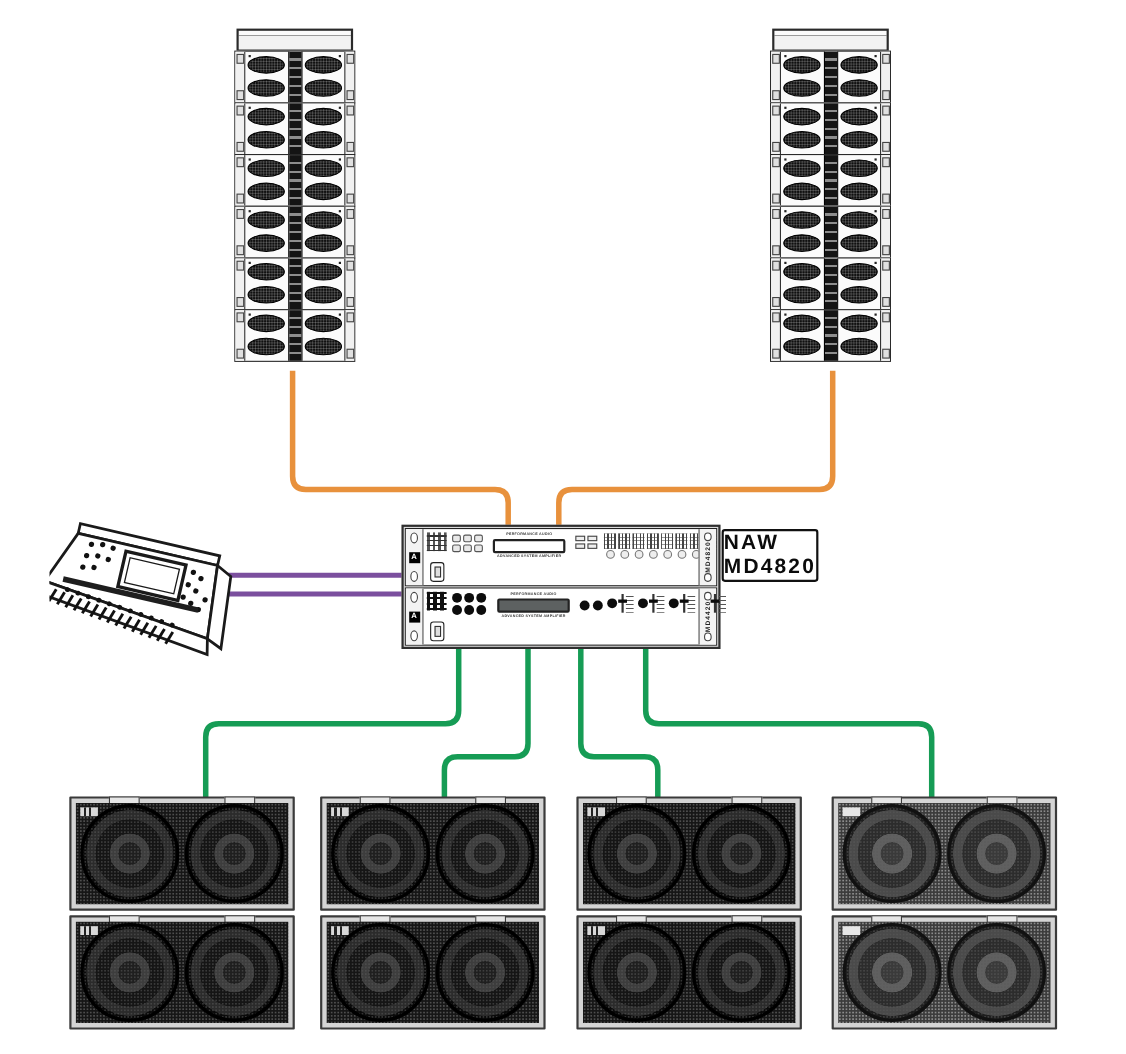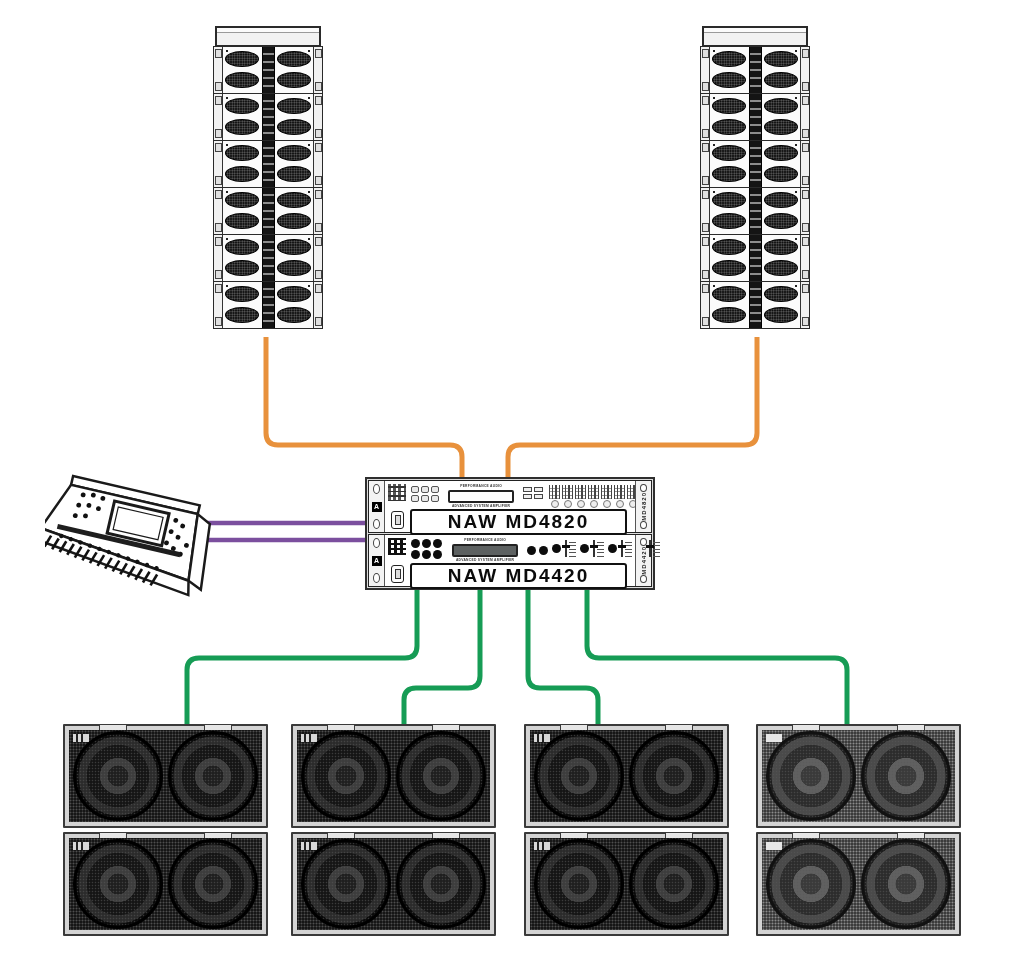--- a/index.html
+++ b/index.html
@@ -48,21 +48,21 @@
   .leftcol{width:22px;display:flex;flex-direction:column;justify-content:space-between;
            align-items:center;padding:3px 1px;}
   .ledgrid{width:18px;height:17px;
       background-image:repeating-linear-gradient(0deg,#333 0 1.4px,transparent 1.4px 4.4px),
                        repeating-linear-gradient(90deg,#555 0 2.6px,transparent 2.6px 5.2px);}
   .ledgrid.g2{background-image:repeating-linear-gradient(0deg,#111 0 2px,transparent 2px 5px),
                        repeating-linear-gradient(90deg,#111 0 3.2px,transparent 3.2px 6px);}
   .power{box-sizing:border-box;width:13px;height:18px;border:1.5px solid #222;border-radius:3px;
          position:relative;background:#fdfdfd;}
   .power::after{content:"";position:absolute;left:3px;top:3px;width:4px;height:8px;border:1px solid #333;background:#ddd;}
-  .maincol{flex:1;display:flex;flex-direction:column;min-width:0;}
+  .maincol{flex:1;display:flex;flex-direction:row;min-width:0;}
   .controls{height:25px;display:flex;align-items:flex-start;gap:4px;padding:3px 4px 0 2px;}
   .btncluster{display:grid;grid-template-columns:repeat(3,8px);grid-auto-rows:7px;gap:2px;margin-top:2px;}
   .rbtn{background:#e9e9e9;border:1px solid #555;border-radius:2px;}
   .kcluster{display:grid;grid-template-columns:repeat(3,10px);grid-auto-rows:10px;gap:1px;margin-top:1px;}
   .kdot{width:9px;height:9px;border-radius:50%;background:#0c0c0c;}
   .dispwrap{display:flex;flex-direction:column;align-items:center;width:76px;flex:none;}
   .brandtext{font-size:6px;font-weight:bold;color:#333;white-space:nowrap;height:5px;line-height:5px;
              transform:scale(0.55);transform-origin:center;letter-spacing:0.5px;}
   .disp{box-sizing:border-box;width:66px;height:13px;border:2px solid #222;border-radius:2px;background:#fff;margin:1px 0;}
   .disp.dark{background:#5d6161;}
@@ -525,21 +525,20 @@
     <div class="ticks"></div>
   </div>
 
   <div class="strip4">
     <div class="sknob"></div>
     <div class="fader"></div>
     <div class="ticks"></div>
   </div>
 </div>
           </div>
-          <div class="labelbar">NAW MD4420</div>
         </div>
       </div>
       <div class="ear ear-r">
         <div class="screw"></div>
         <div class="sidetext">MD4420</div>
         <div class="screw"></div>
       </div>
     </div>
   </div>
 

